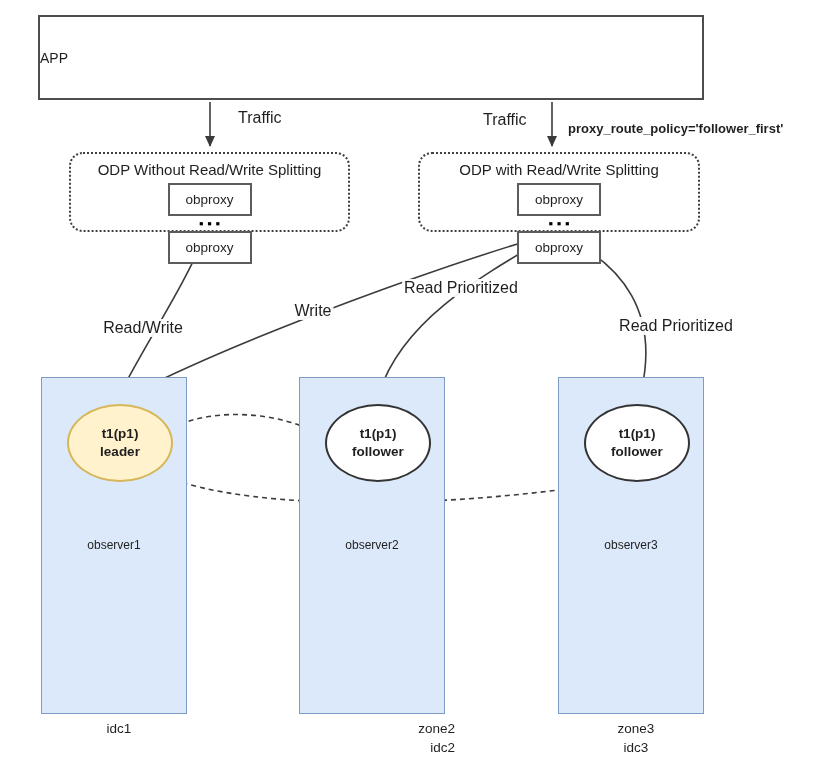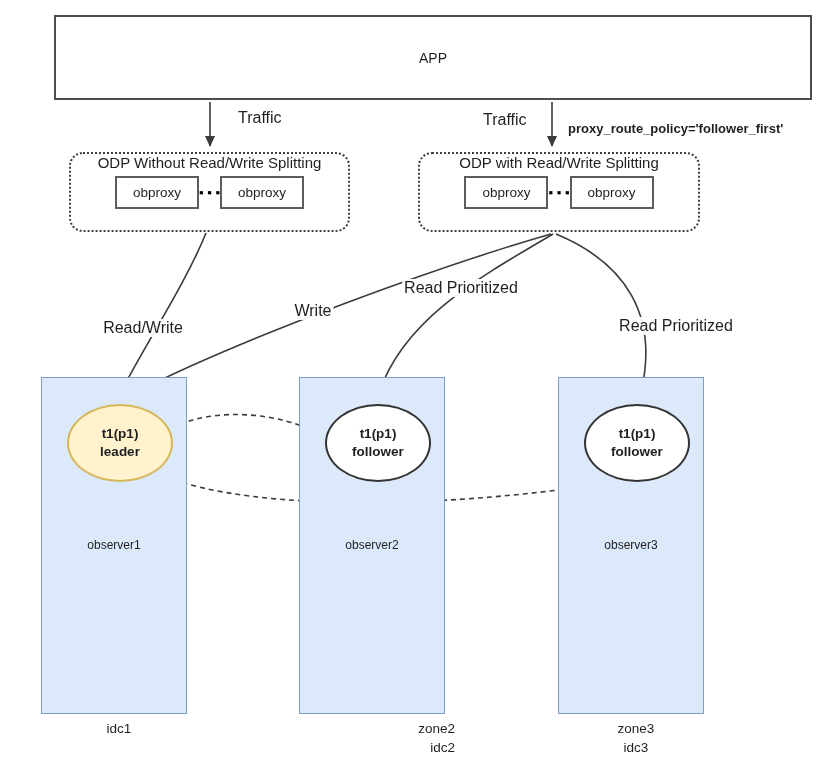--- a/index.html
+++ b/index.html
@@ -9,37 +9,36 @@
     width: 817px;
     height: 783px;
     background: #ffffff;
     font-family: "Liberation Sans", sans-serif;
     color: #1f1f1f;
     overflow: hidden;
   }
   #edges-svg { position: absolute; left: 0; top: 0; width: 817px; height: 783px; }
 
   .app-box {
-    position: absolute; left: 38px; top: 15px; width: 758px; height: 85px;
+    position: absolute; left: 38px; top: 15px; width: 666px; height: 85px;
     border: 2px solid #4d4d4d; background: #ffffff;
-    display: flex; align-items: center; justify-content: center;
+    display: flex; align-items: center; 
     font-size: 14px;
-    margin-left: 16px;
   }
 
   .odp {
     position: absolute; top: 152px; height: 80px;
     border: 2px dotted #3f3f3f; border-radius: 14px; background: #ffffff;
   }
   .odp-left  { left: 69px;  width: 281px; }
   .odp-right { left: 418px; width: 282px; }
-  .odp-title { text-align: center; font-size: 15px; white-space: nowrap; }
+  .odp-title { text-align: center; margin-top: 7px; font-size: 15px; white-space: nowrap; }
   .odp-row {
     display: flex; align-items: center; justify-content: center;
-    padding: 0 17px; margin-top: 5px;
+    padding: 0 17px; margin-top: 5px; flex-direction: column;
   }
   .obproxy {
     width: 84px; height: 33px; border: 2px solid #5c5c5c; background: #ffffff;
     display: flex; align-items: center; justify-content: center; font-size: 13.5px;
   }
   .dots { font-size: 13px; font-weight: bold; color: #000; white-space: nowrap; }
 
   .zone {
     position: absolute; top: 377px; width: 146px; height: 337px;
     background: #dbe9fb; border: 1px solid #7f9dc4;

